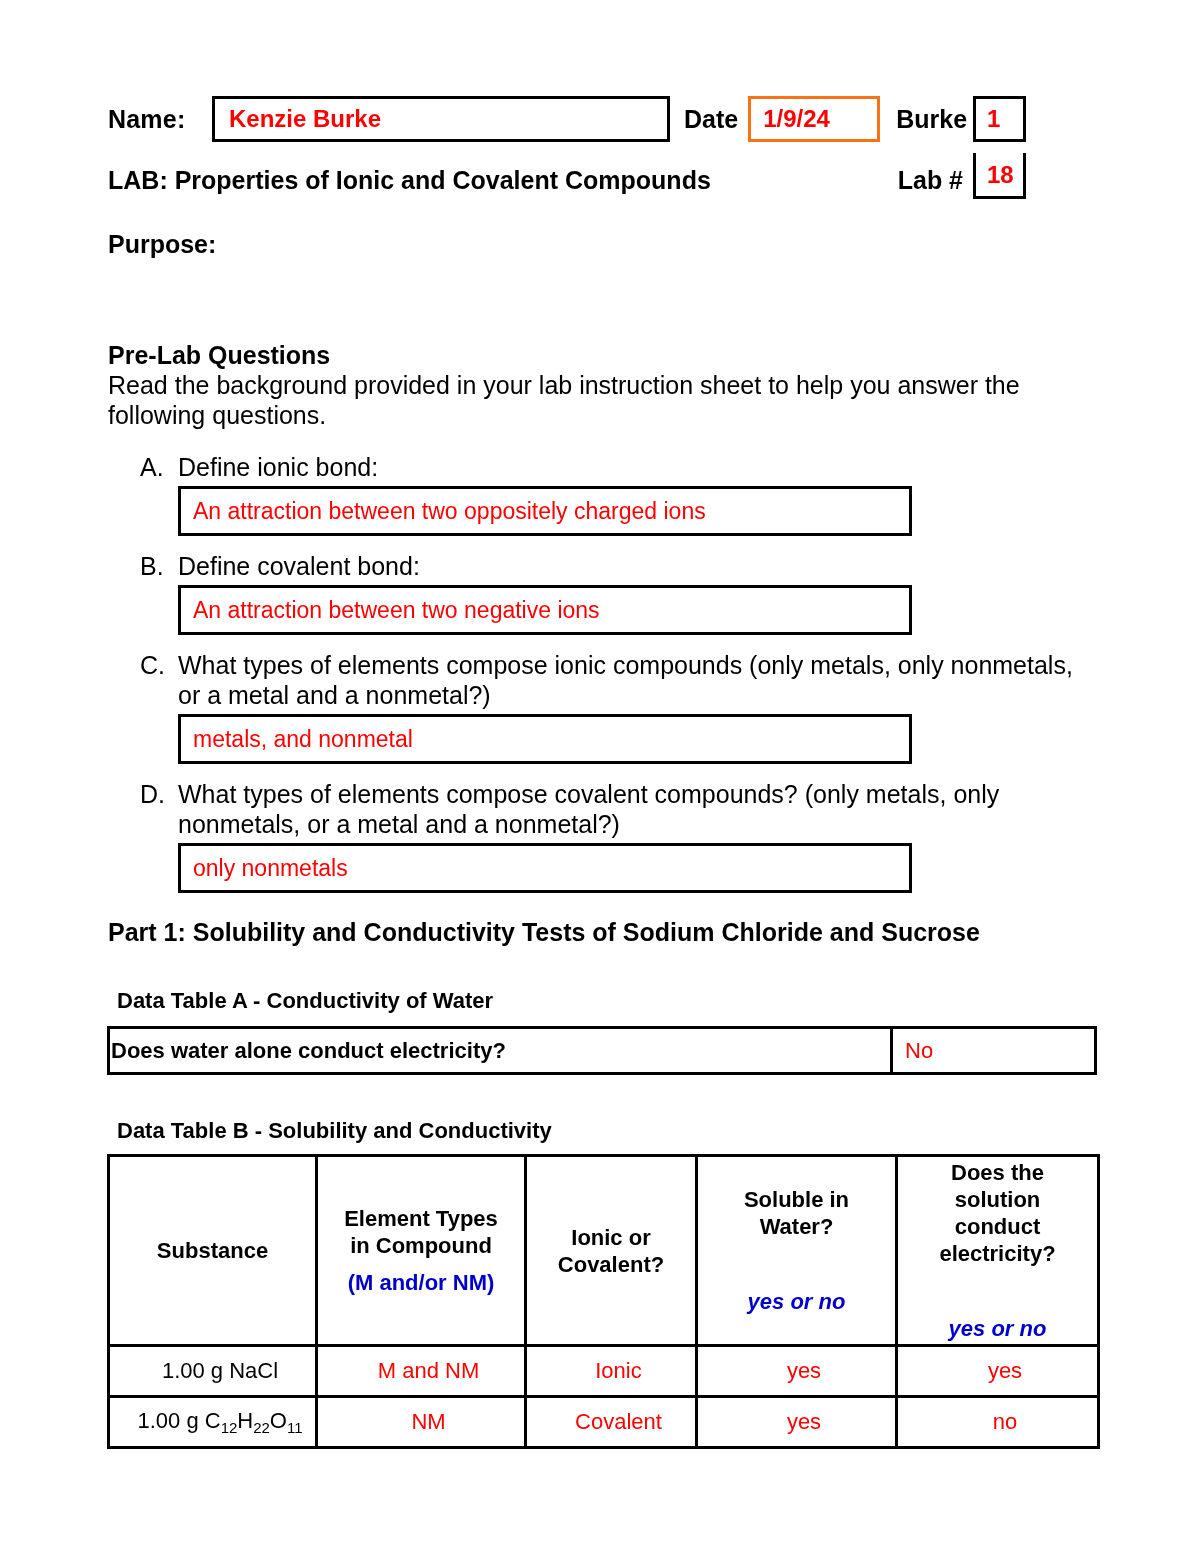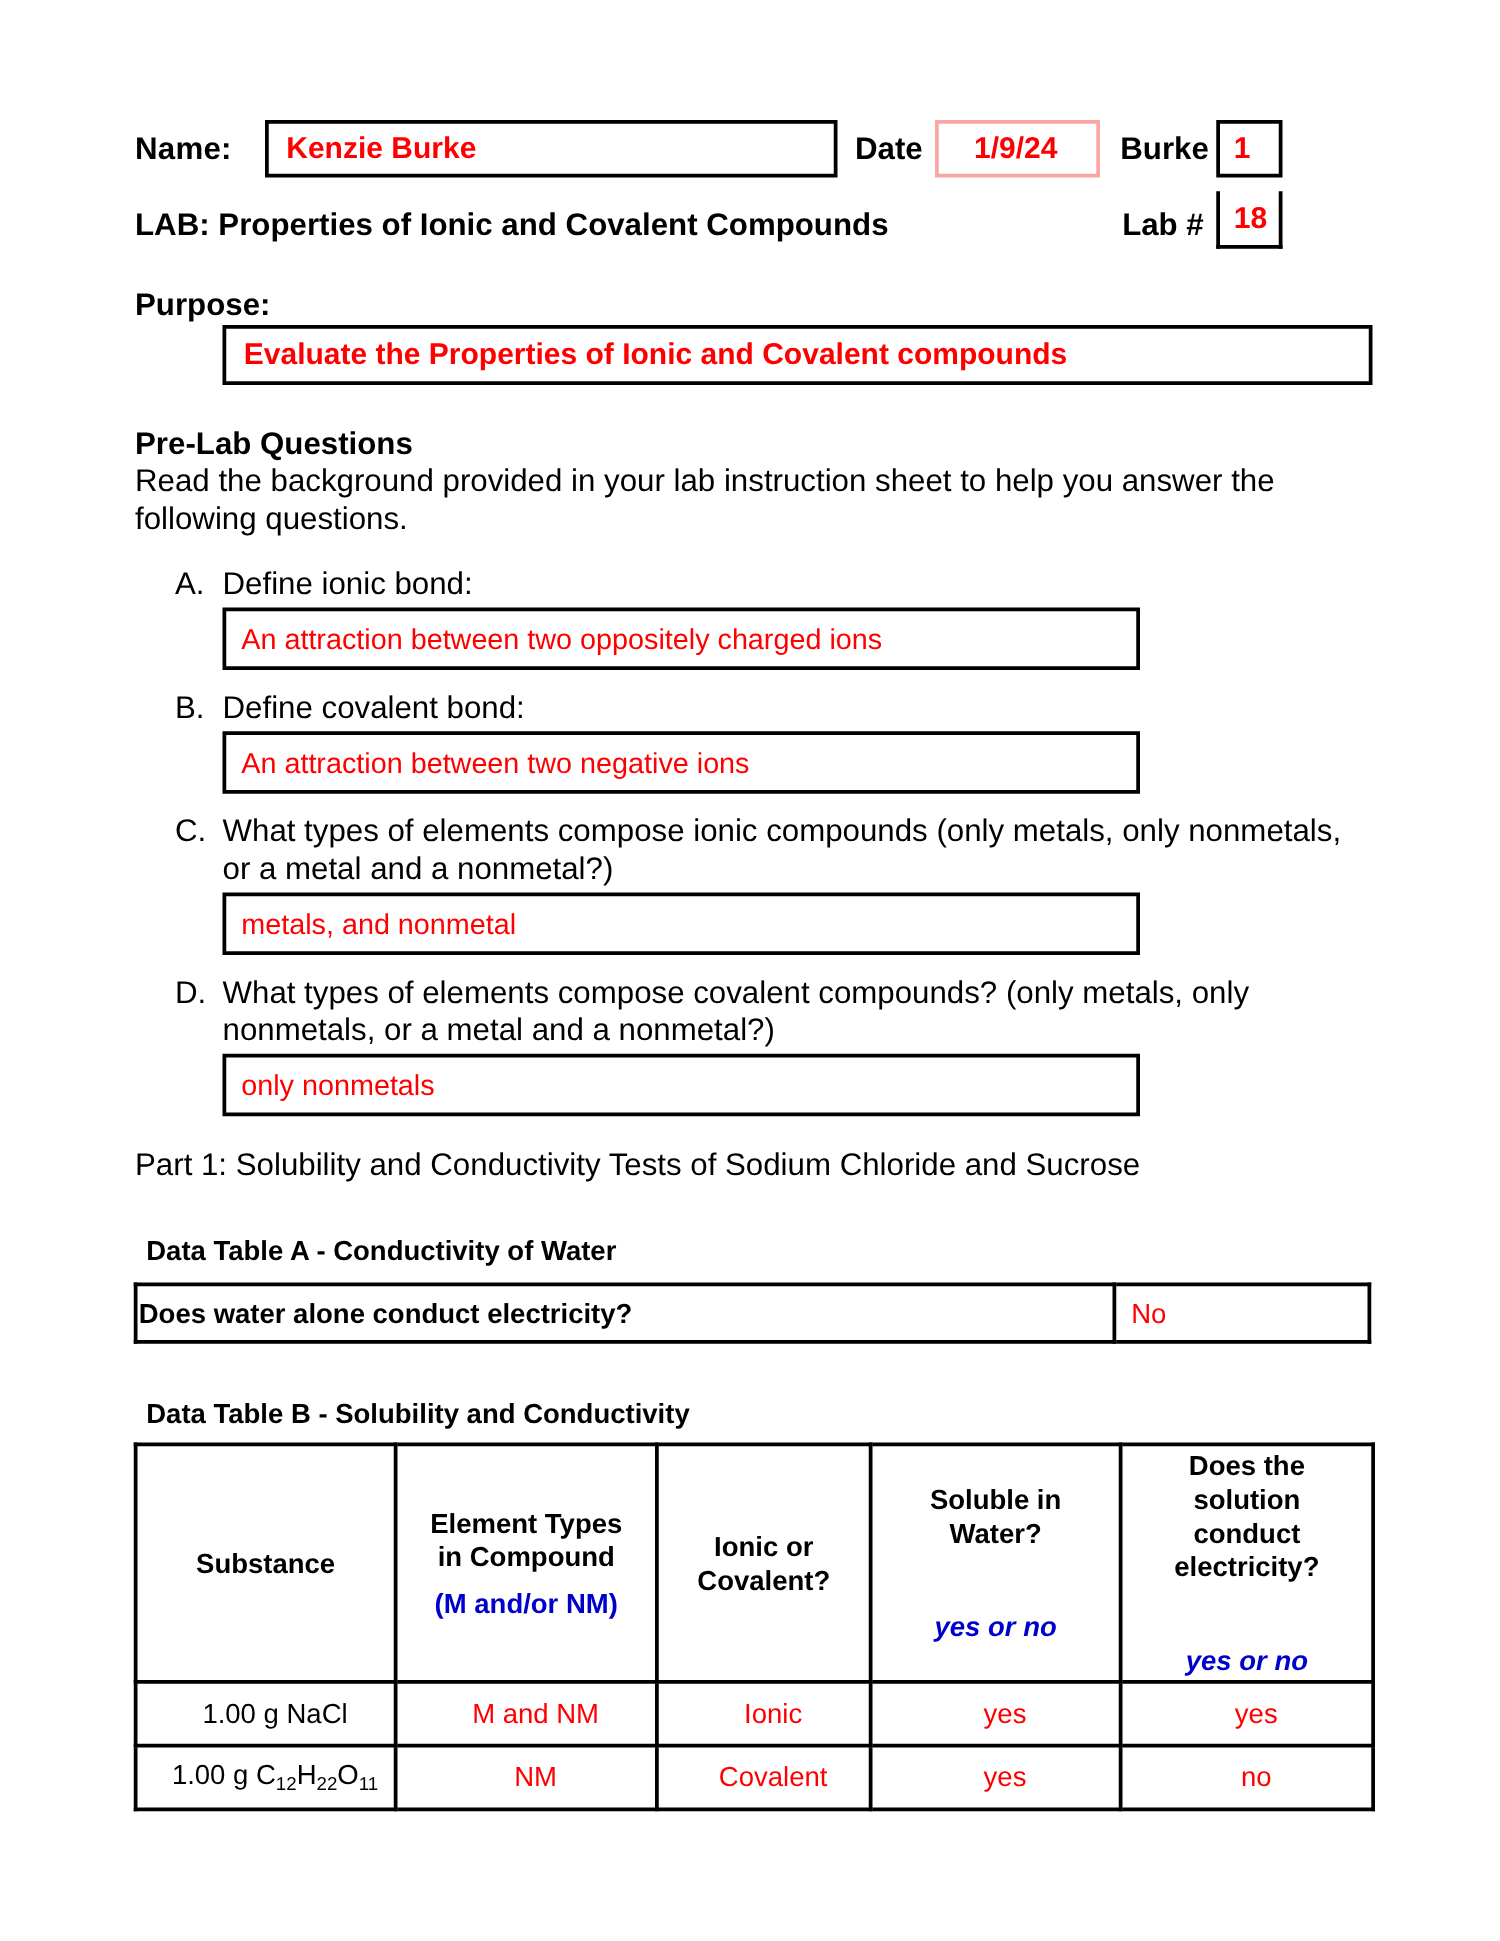--- a/index.html
+++ b/index.html
@@ -57,24 +57,24 @@
   .lbl-date {
     font-size: 25px;
     font-weight: bold;
     line-height: 46px;
     margin-left: 14px;
     margin-right: 10px;
   }
   .date-box {
     width: 132px;
     height: 46px;
-    border: 3px solid #fca5a5;
+    border: 3px solid #f97316;
     display: flex;
     align-items: center;
-    padding-left: 28px;
+    padding-left: 12px;
   }
   .date-val {
     font-size: 24px;
     font-weight: bold;
     color: #FF0000;
   }
   .lbl-period {
     font-size: 25px;
     font-weight: bold;
     line-height: 46px;
@@ -191,21 +191,21 @@
     font-size: 23px;
     color: #FF0000;
   }
 
   
   .part1-head {
     position: absolute;
     left: 108px;
     top: 918px;
     font-size: 25px;
-    font-weight: normal;
+    font-weight: bold;
   }
   .tblA-cap {
     position: absolute;
     left: 117px;
     top: 988px;
     font-size: 22px;
     font-weight: bold;
   }
   .tableA {
     position: absolute;
@@ -290,23 +290,20 @@
       <div class="labnum-cell">18</div>
     </div>
 
     <div class="hdr-row2">
       <div class="lab-title">LAB: Properties of Ionic and Covalent Compounds</div>
       <div class="lbl-labnum">Lab #</div>
     </div>
   </div>
 
   <div class="purpose-label">Purpose:</div>
-  <div class="purpose-box">
-    <span class="purpose-val">Evaluate the Properties of Ionic and Covalent compounds</span>
-  </div>
 
   <div class="prelab-head">Pre-Lab Questions</div>
   <div class="prelab-intro">Read the background provided in your lab instruction sheet to help you answer the following questions.</div>
 
   <div class="q" style="top:452px;">
     <div class="q-text">
       <span class="q-letter">A.</span>
       <span class="q-body">Define ionic bond:</span>
     </div>
     <div class="ans-box">

